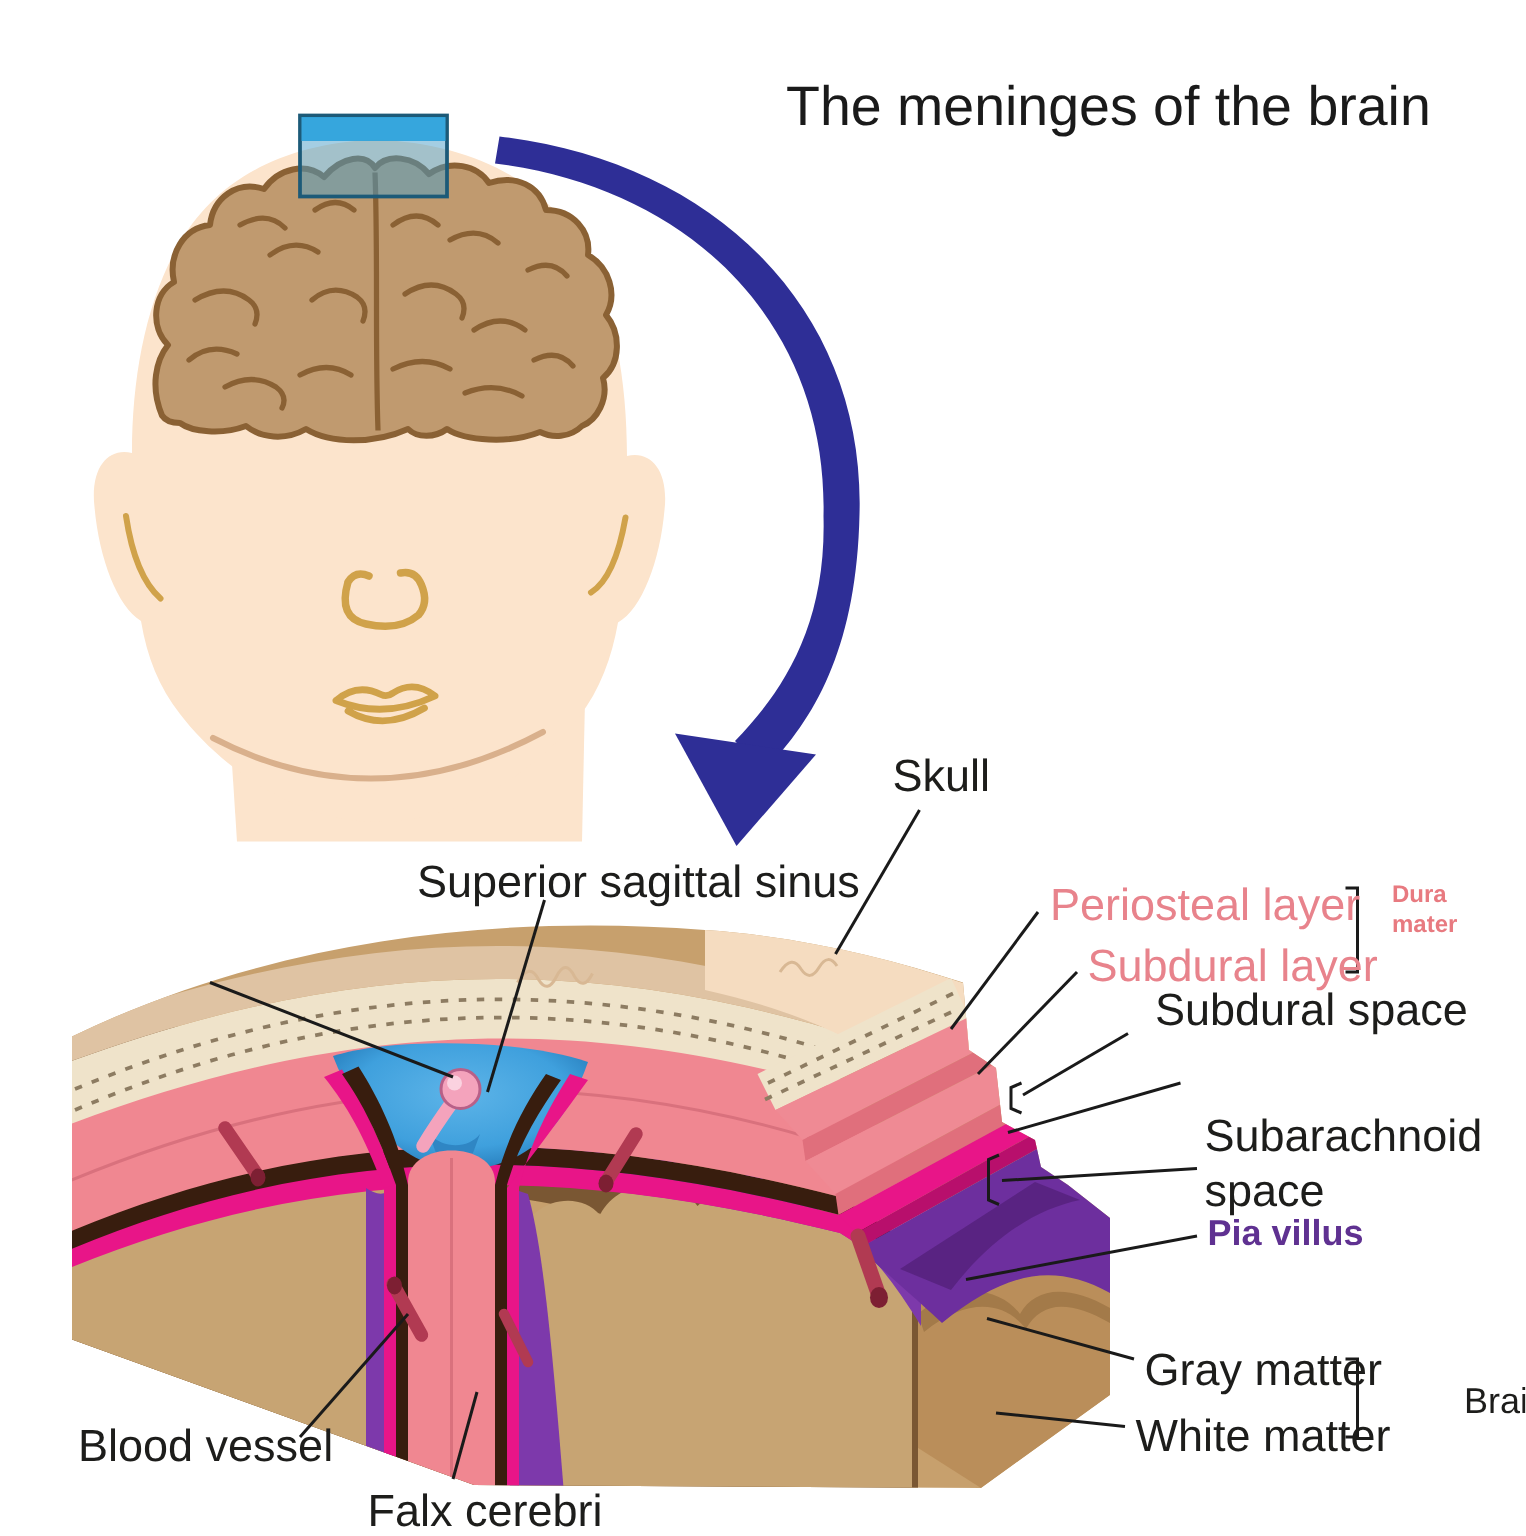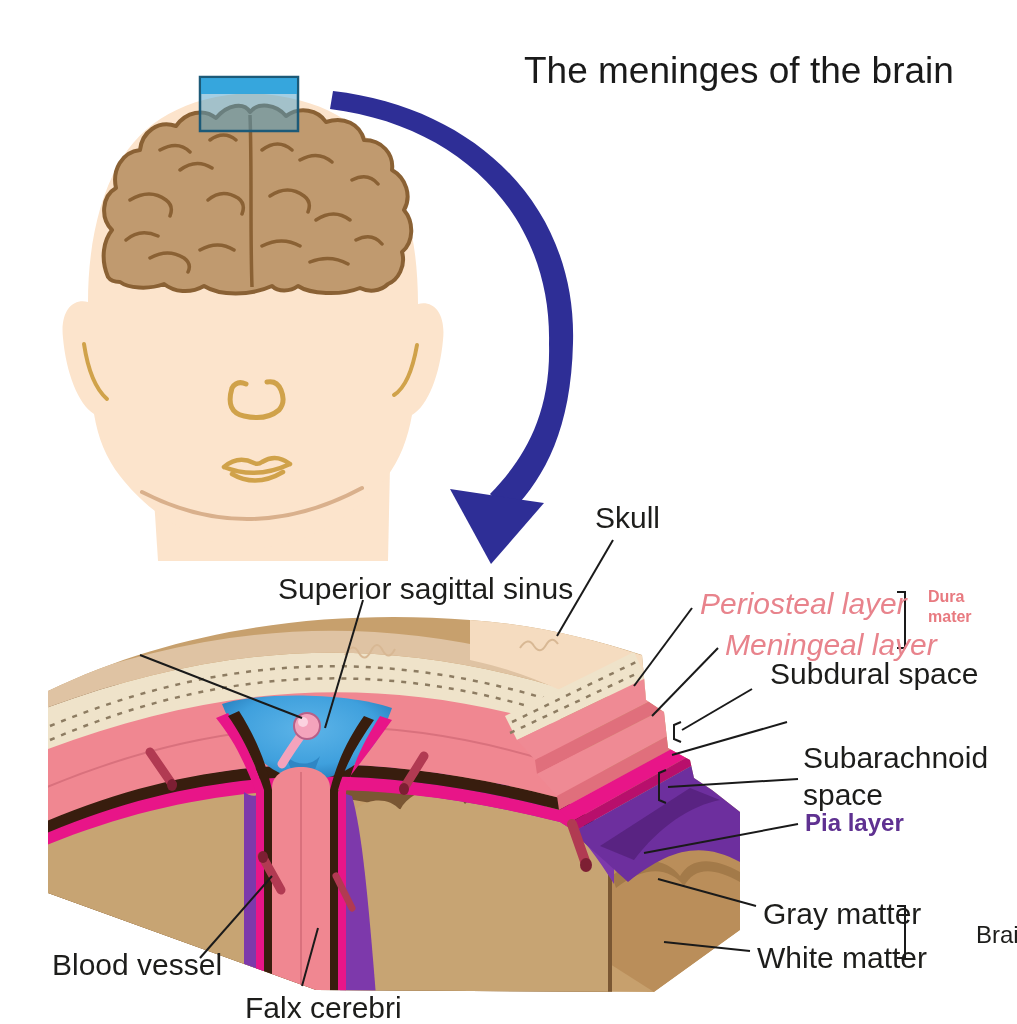--- a/index.html
+++ b/index.html
@@ -5,21 +5,21 @@
   html,body{margin:0;padding:0;background:#fff;}
   .stage{position:relative;width:1017px;height:1024px;background:#ffffff;overflow:hidden;
          font-family:"Liberation Sans",sans-serif;color:#1d1d1b;}
   svg.art{position:absolute;left:0;top:0;}
   .lbl{position:absolute;font-size:30px;color:#1d1d1b;white-space:nowrap;line-height:1.22;}
   .lbl.wrap{white-space:normal;}
   .lbl.pinktxt{color:#e8838c;}
   .lbl.boldpink{color:#e87a80;font-weight:bold;font-size:16px;}
   .lbl.boldmag{color:#e5127f;font-weight:bold;font-size:24px;}
   .lbl.boldpurp{color:#5f3191;font-weight:bold;font-size:24px;}
-  .lbl.right{text-align:right;font-style:italic;}
+  .lbl.right{text-align:right;}
   .title{position:absolute;left:524px;top:50px;font-size:37px;color:#1a1a1a;white-space:nowrap;}
 </style>
 </head>
 <body>
 
 <div class="stage">
 
 <svg class="art" width="1017" height="1024" viewBox="0 0 1017 1024">
   <defs>
     <clipPath id="blockClip">
@@ -192,24 +192,24 @@
     <path d="M681,722 L674,725 L674,739 L681,742"></path>
     <path d="M666,770 L659,773 L659,800 L666,803"></path>
   </g>
 </svg>
 
 <div class="title">The meninges of the brain</div>
 
 <div class="lbl" style="left:595px;top:500px">Skull</div>
 <div class="lbl" style="left:278px;top:571px">Superior sagittal sinus</div>
 <div class="lbl pinktxt right" style="left:700px;top:586px;width:158px">Periosteal layer</div>
-<div class="lbl pinktxt right" style="left:725px;top:627px;width:168px">Meningeal layer</div>
+<div class="lbl pinktxt right" style="left:725px;top:627px;width:168px">Subdural layer</div>
 <div class="lbl boldpink wrap" style="left:928px;top:587px;width:84px">Dura mater</div>
 <div class="lbl" style="left:770px;top:656px">Subdural space</div>
 <div class="lbl wrap" style="left:803px;top:740px;width:175px">Subarachnoid space</div>
-<div class="lbl boldpurp" style="left:805px;top:808px">Pia layer</div>
+<div class="lbl boldpurp" style="left:805px;top:808px">Pia villus</div>
 <div class="lbl" style="left:763px;top:896px">Gray matter</div>
 <div class="lbl" style="left:757px;top:940px">White matter</div>
 <div class="lbl" style="left:976px;top:920px;font-size:24px">Brain</div>
 <div class="lbl" style="left:52px;top:947px">Blood vessel</div>
 <div class="lbl" style="left:245px;top:990px">Falx cerebri</div>
 
 </div>
 
 </body></html>

